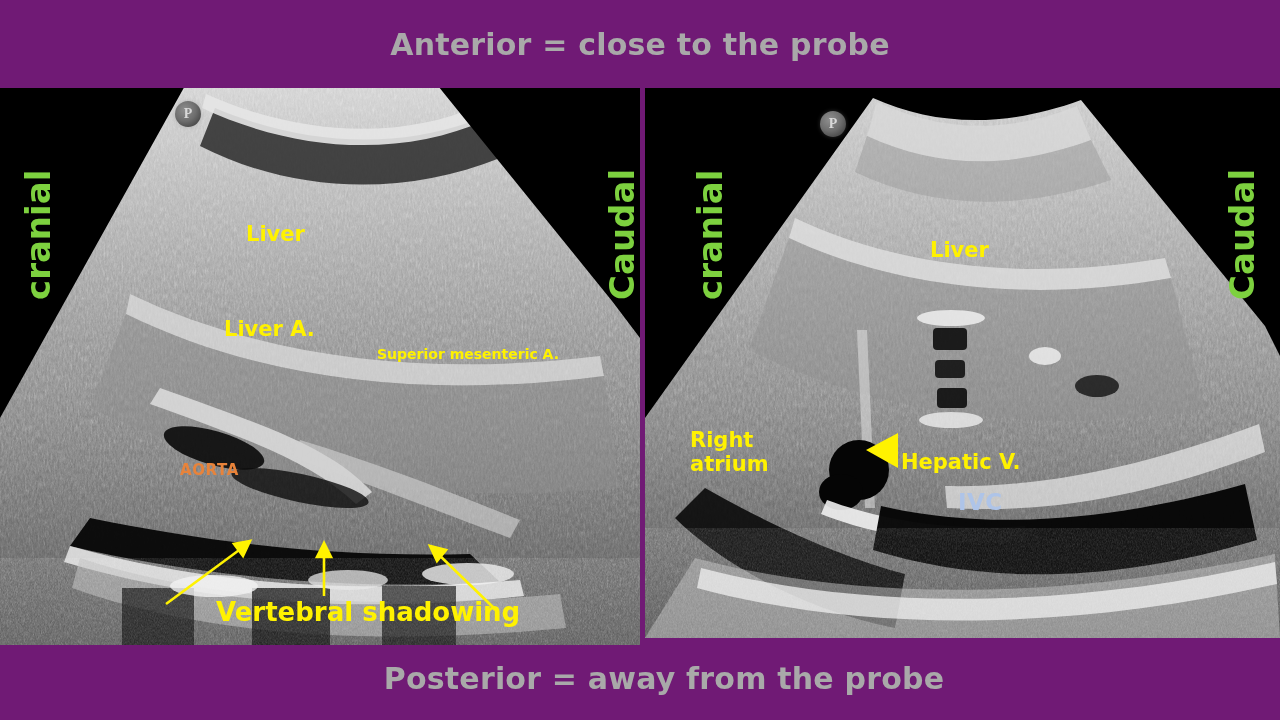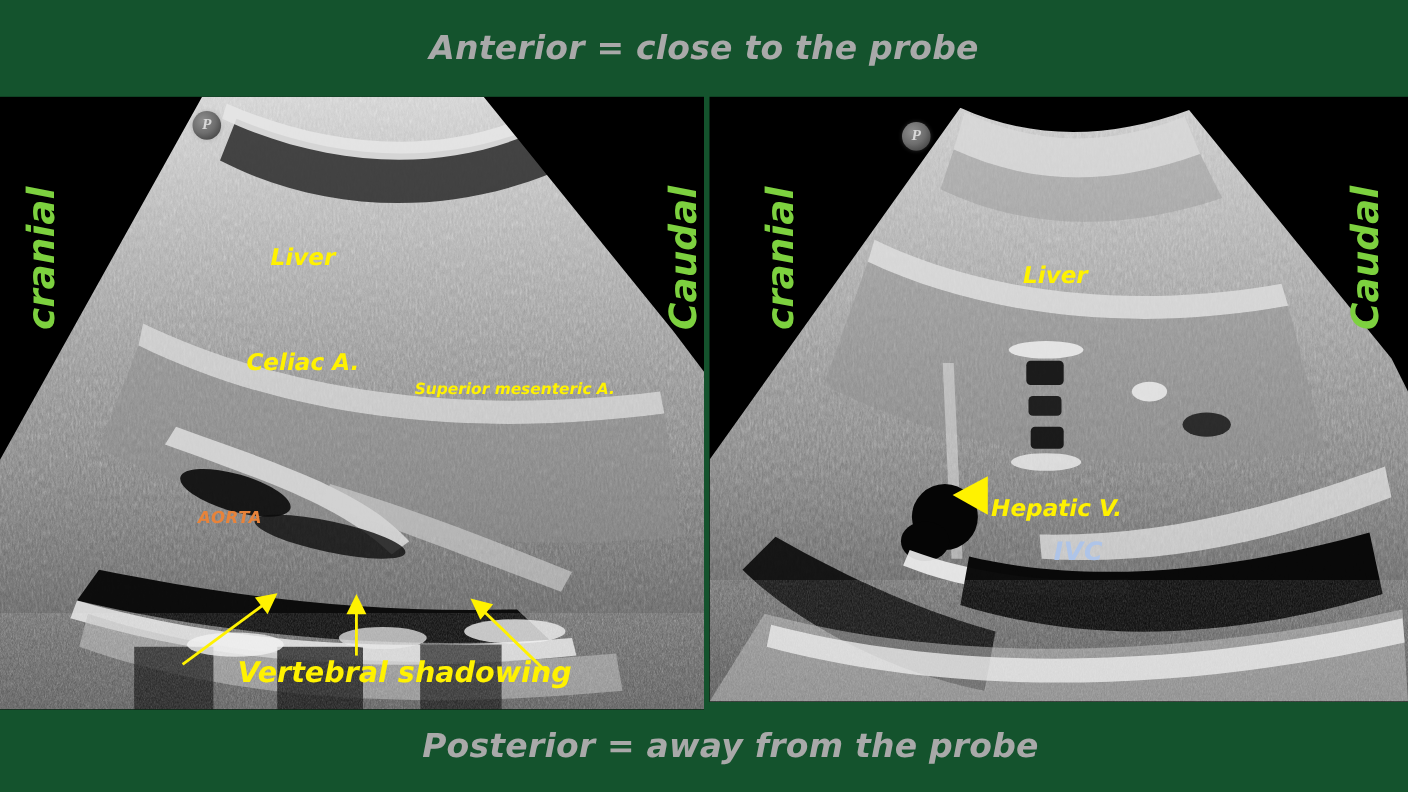--- a/index.html
+++ b/index.html
@@ -13,23 +13,22 @@
     overflow: hidden;
     font-family: "Liberation Sans", sans-serif;
     position: relative;
   }
 
   #stage {
     position: absolute;
     left: 0; top: 0;
     width: 1280px;
     height: 720px;
-    background: #14532d;
+    background: #701a75;
     overflow: hidden;
-    font-style: italic;
   }
 
   
   .orient-title {
     position: absolute;
     left: 0;
     width: 1280px;
     text-align: center;
     font-weight: bold;
     font-size: 30px;
@@ -293,30 +292,34 @@
 
       <line x1="497" y1="611" x2="436" y2="552"></line>
       <polygon points="430,546 437,561 446,550"></polygon>
     </g>
 
     <polygon points="866,450 898,433 898,468" fill="#fff200"></polygon>
   </svg>
 
   <div class="anno anno-yellow" id="anno-liver-left">Liver</div>
 
-  <div class="anno anno-yellow" id="anno-celiac">Celiac A.</div>
+  <div class="anno anno-yellow" id="anno-celiac">Liver A.</div>
 
   <div class="anno anno-yellow" id="anno-sma">Superior mesenteric A.</div>
 
   <div class="anno anno-orange" id="anno-aorta">AORTA</div>
 
   <div class="anno anno-yellow" id="anno-vertebral">Vertebral shadowing</div>
 
   <div class="anno anno-yellow" id="anno-liver-right">Liver</div>
 
+  <div class="anno anno-yellow" id="anno-right-atrium">
+    <div>Right</div>
+    <div>atrium</div>
+  </div>
 
   <div class="anno anno-yellow" id="anno-hepatic">Hepatic V.</div>
 
   <div class="anno anno-blue" id="anno-ivc">IVC</div>
 
   <div class="orient-title" id="title-posterior">Posterior = away from the probe</div>
 
 </div>
 
 </body></html>

